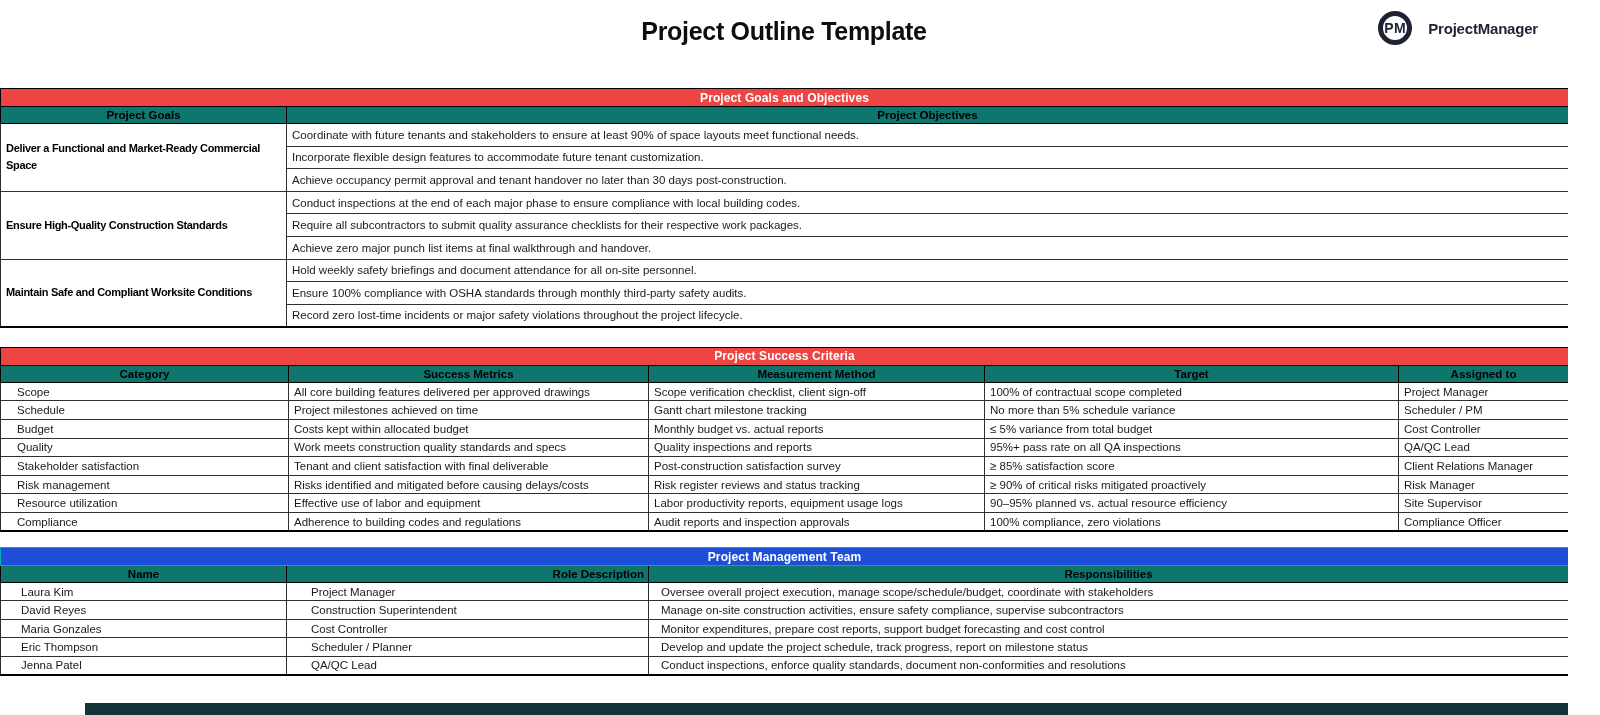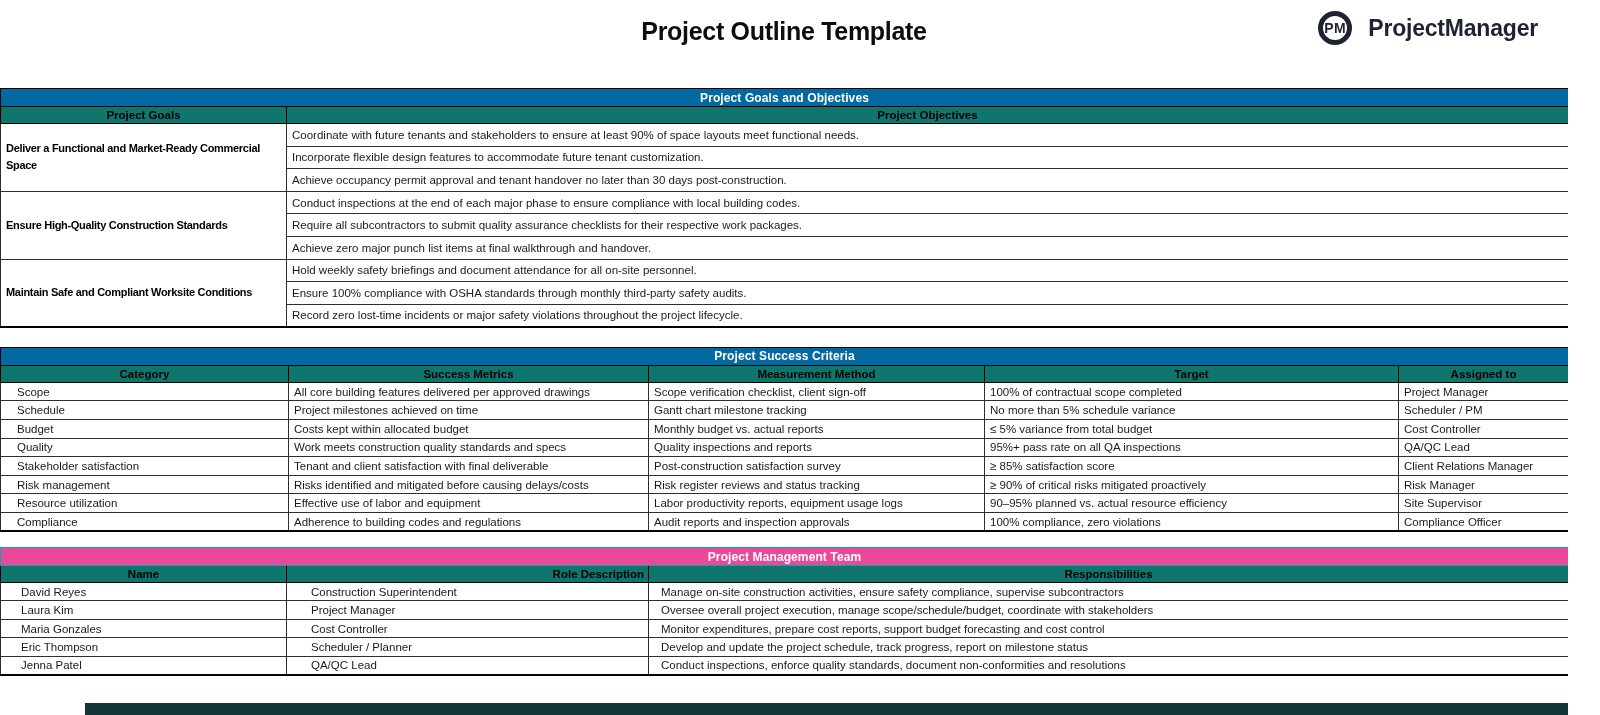--- a/index.html
+++ b/index.html
@@ -12,29 +12,29 @@
   .page-title {
     position:absolute; left:0; top:17px; width:1568px; margin:0;
     text-align:center; font-size:25px; font-weight:700; color:#0d0d0d; letter-spacing:-0.3px;
   }
   .logo { position:absolute; right:62px; top:11px; display:flex; align-items:center; gap:16px; color:#1e2233; }
   .logo-badge {
     width:34px; height:34px; border:5px solid #1e2233; border-radius:50%;
     display:flex; align-items:center; justify-content:center;
     font-weight:700; font-size:14px; letter-spacing:0.5px; color:#1e2233;
   }
-  .logo-text { font-size:23px; font-weight:700; letter-spacing:-0.2px; }
+  .logo-text { font-size:15px; font-weight:700; letter-spacing:-0.2px; }
 
   table { border-collapse:collapse; table-layout:fixed; width:1568px; }
   .tbl { border-bottom:2px solid #000; }
   .section-hdr th {
-    background:#0369a1; color:#fff; font-size:12px; font-weight:700;
+    background:#ef4444; color:#fff; font-size:12px; font-weight:700;
     height:18px; padding:0; text-align:center; border:1px solid #000; letter-spacing:0.1px;
   }
-  .tbl-team .section-hdr th { background:#ec4899; border-color:#00ABB3; }
+  .tbl-team .section-hdr th { background:#1d4ed8; border-color:#00ABB3; }
   .colhead th {
     background:#0f766e; border:1px solid #000; font-size:11.5px; font-weight:700;
     height:17px; padding:0 4px; color:#000; text-align:center;
   }
   .colhead th.left { text-align:right; }
   td {
     border:1px solid #2e2e2e; font-size:11.5px; padding:0 5px;
     vertical-align:middle; overflow:hidden; white-space:nowrap; text-overflow:clip;
   }
   .tbl-goals td { height:22.6px;margin-top:12px; }
@@ -199,30 +199,30 @@
   <tbody>
       <tr class="section-hdr">
     <th colspan="3">Project Management Team</th>
   </tr>
   <tr class="colhead">
     <th>Name</th>
     <th class="left">Role Description</th>
     <th>Responsibilities</th>
   </tr>
   <tr>
+    <td class="ind20">Laura Kim</td>
+    <td class="ind24">Project Manager</td>
+    <td class="ind12">Oversee overall project execution, manage scope/schedule/budget, coordinate with stakeholders</td>
+  </tr>
+  <tr>
     <td class="ind20">David Reyes</td>
     <td class="ind24">Construction Superintendent</td>
     <td class="ind12">Manage on-site construction activities, ensure safety compliance, supervise subcontractors</td>
   </tr>
   <tr>
-    <td class="ind20">Laura Kim</td>
-    <td class="ind24">Project Manager</td>
-    <td class="ind12">Oversee overall project execution, manage scope/schedule/budget, coordinate with stakeholders</td>
-  </tr>
-  <tr>
     <td class="ind20">Maria Gonzales</td>
     <td class="ind24">Cost Controller</td>
     <td class="ind12">Monitor expenditures, prepare cost reports, support budget forecasting and cost control</td>
   </tr>
   <tr>
     <td class="ind20">Eric Thompson</td>
     <td class="ind24">Scheduler / Planner</td>
     <td class="ind12">Develop and update the project schedule, track progress, report on milestone status</td>
   </tr>
   <tr>

